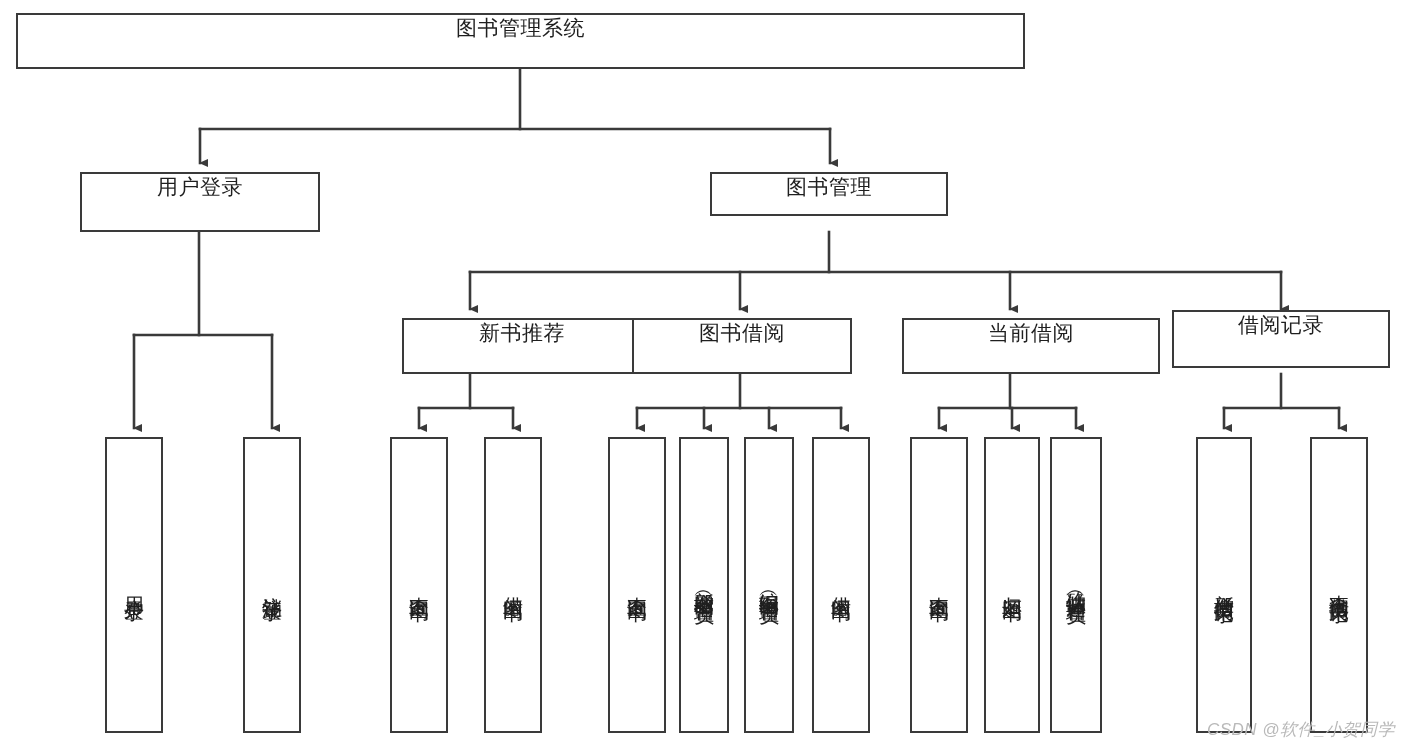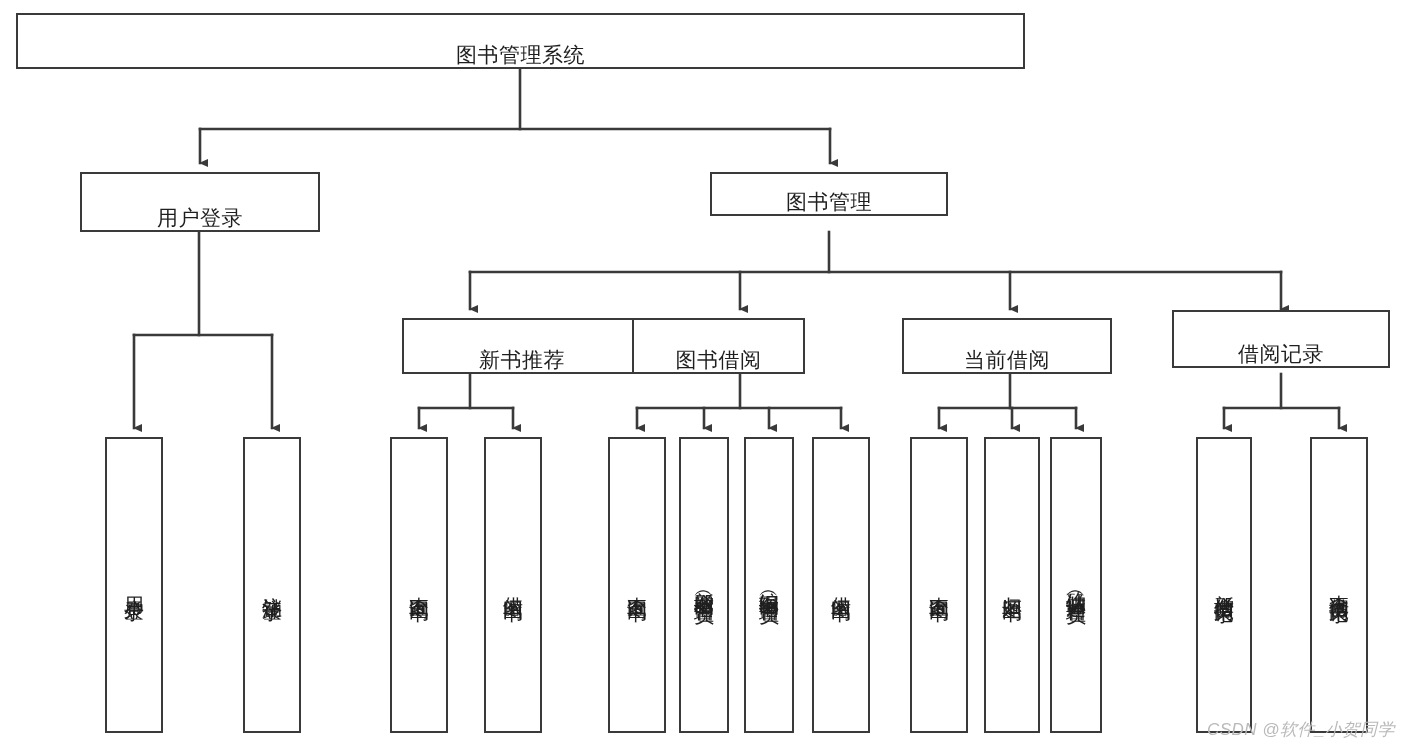--- a/index.html
+++ b/index.html
@@ -25,21 +25,21 @@
     top: 0;
     width: 1405px;
     height: 747px;
   }
   .node-box {
     position: absolute;
     box-sizing: border-box;
     border: 2.5px solid #3a3a3a;
     background: #ffffff;
     display: flex;
-    align-items: flex-end;
+    align-items: flex-start;
     justify-content: center;
     color: #1f1f1f;
   }
   .node-h {
     
     font-size: 21px;
     letter-spacing: 0.5px;
     line-height: 1.2;
   }
   .node-v {
@@ -134,24 +134,24 @@
   <div class="node-box node-h" style="left: 80px; top: 172px; width: 240px; height: 60px;">
     <span>用户登录</span>
   </div>
   <div class="node-box node-h" style="left: 710px; top: 172px; width: 238px; height: 44px;">
     <span>图书管理</span>
   </div>
 
   <div class="node-box node-h" style="left: 362px; top: 318px; width: 240px; height: 56px; margin-left: 40px;">
     <span>新书推荐</span>
   </div>
-  <div class="node-box node-h" style="left: 632px; top: 318px; width: 173px; height: 56px;">
+  <div class="node-box node-h" style="left: 632px; top: 318px; width: 220px; height: 56px;">
     <span>图书借阅</span>
   </div>
-  <div class="node-box node-h" style="left: 902px; top: 318px; width: 210px; height: 56px;">
+  <div class="node-box node-h" style="left: 902px; top: 318px; width: 258px; height: 56px;">
     <span>当前借阅</span>
   </div>
   <div class="node-box node-h" style="left: 1172px; top: 310px; width: 218px; height: 58px;">
     <span>借阅记录</span>
   </div>
 
   <div class="node-box node-v" style="left: 105px; top: 437px; width: 58px; height: 296px;">
     <span>用户登录</span>
   </div>
   <div class="node-box node-v" style="left: 243px; top: 437px; width: 58px; height: 296px;">

